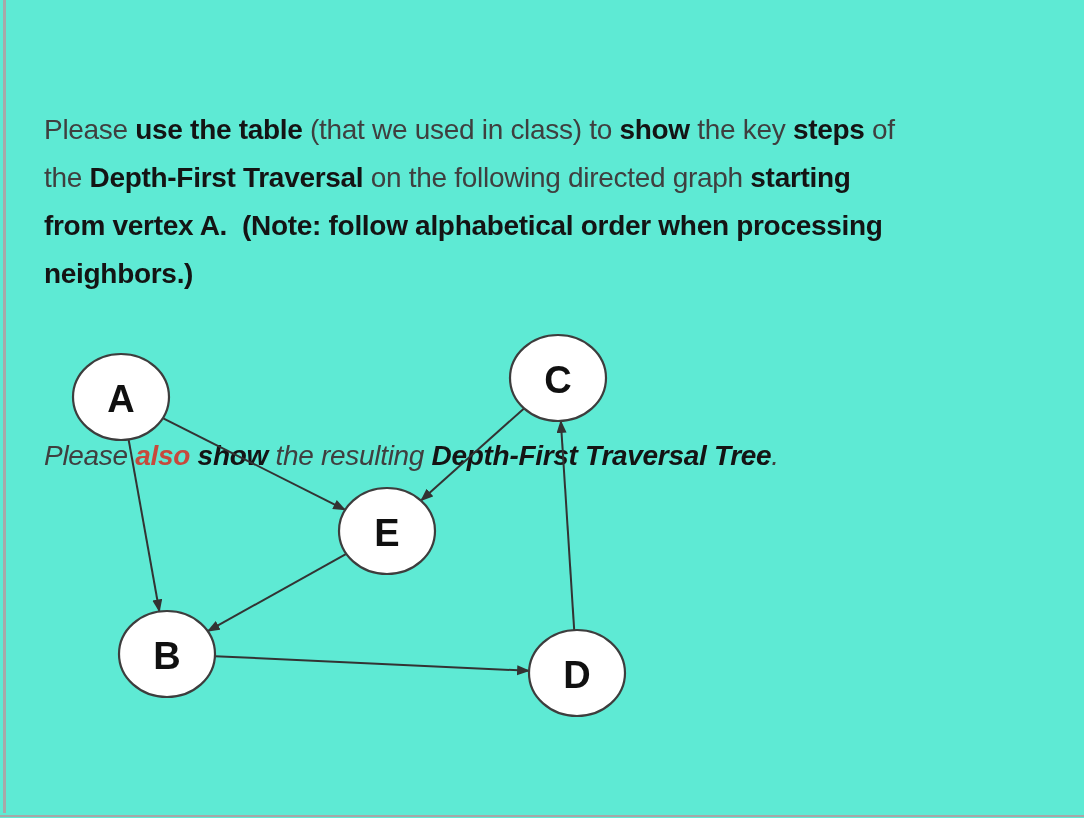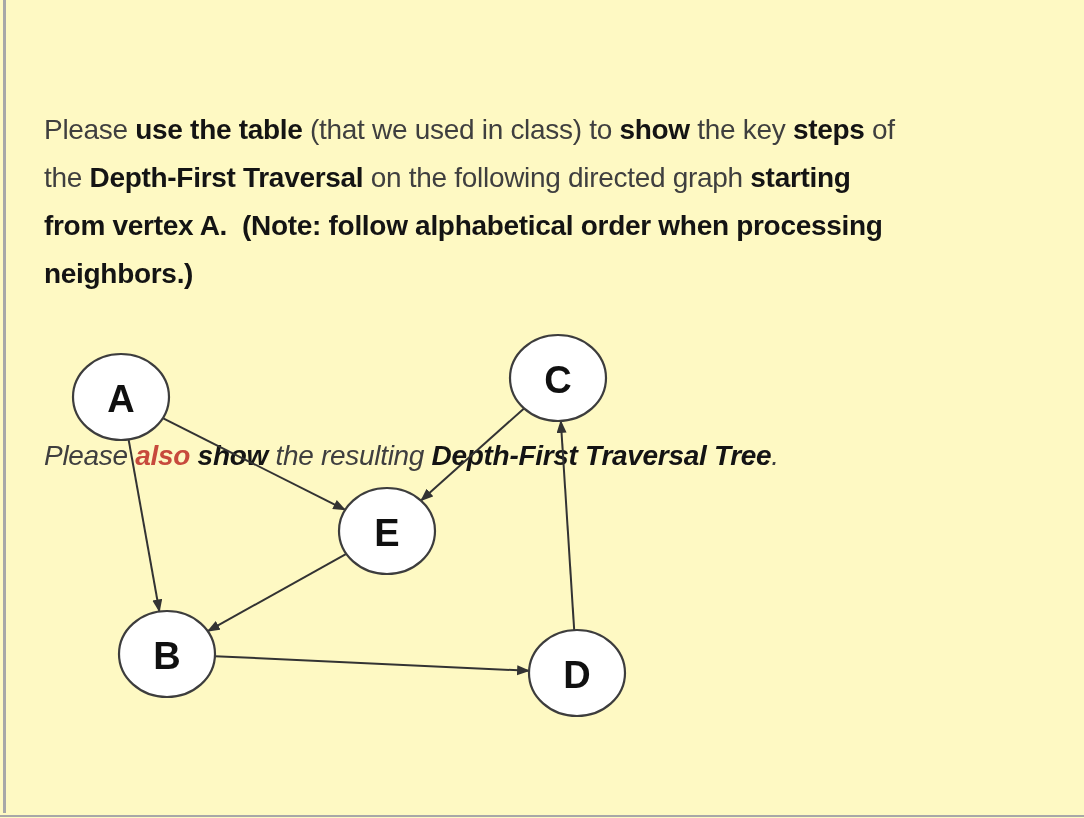--- a/index.html
+++ b/index.html
@@ -1,20 +1,20 @@
 <!DOCTYPE html>
 <html><head>
 <meta charset="utf-8">
 <style>
   * { margin:0; padding:0; box-sizing:border-box; }
   html,body { background:#ffffff; }
   .page {
     position:relative;
     width:1084px; height:818px;
-    background:#fef9c3;
+    background:#5eead4;
     overflow:hidden;
     font-family:"Liberation Sans", sans-serif;
   }
   .left-border {
     position:absolute; left:3px; top:0;
     width:3px; height:813px;
     background:#a8a8a8;
   }
   .bottom-border {
     position:absolute; left:0; top:815px;

